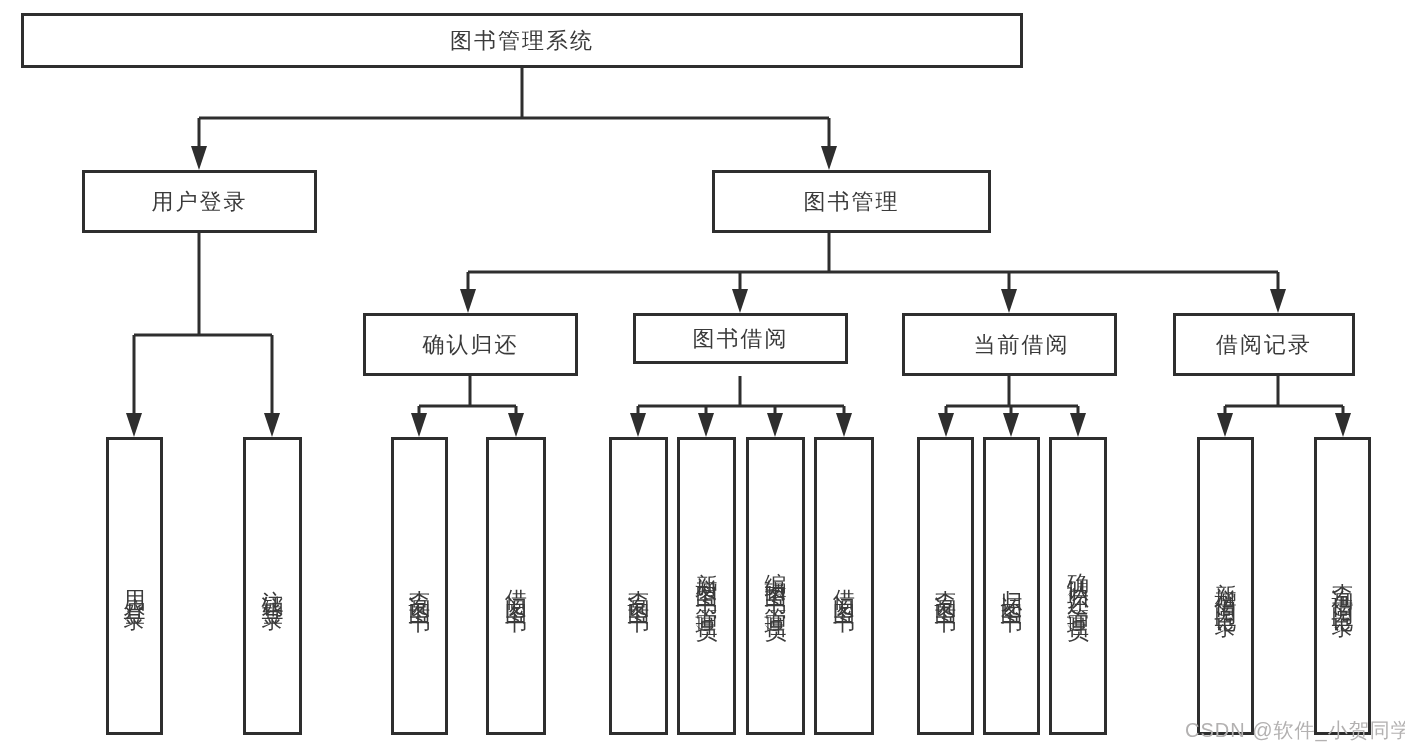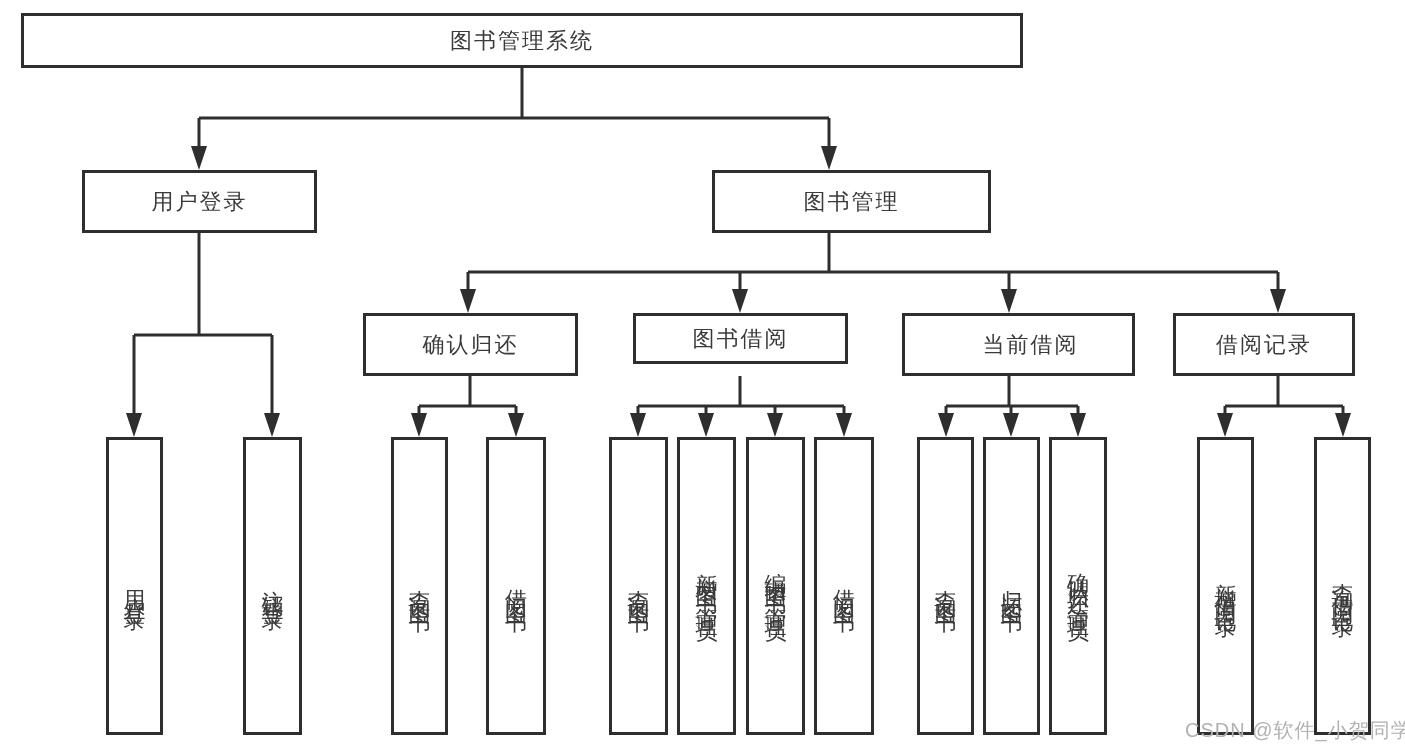--- a/index.html
+++ b/index.html
@@ -117,21 +117,21 @@
     </g>
   </svg>
 
   <div class="node" style="left:21px; top:13px; width:1002px; height:55px;">图书管理系统</div>
 
   <div class="node" style="left:82px; top:170px; width:235px; height:63px;">用户登录</div>
   <div class="node" style="left:712px; top:170px; width:279px; height:63px;">图书管理</div>
 
   <div class="node" style="left:363px; top:313px; width:215px; height:63px;">确认归还</div>
   <div class="node" style="left:633px; top:313px; width:215px; height:51px;">图书借阅</div>
-  <div class="node" style="left:902px; top:313px; width:233px; height:63px;padding-left:24px;">当前借阅</div>
+  <div class="node" style="left:902px; top:313px; width:215px; height:63px;padding-left:24px;">当前借阅</div>
   <div class="node" style="left:1173px; top:313px; width:182px; height:63px;text-align:right;">借阅记录</div>
 
   <div class="node vertical" style="left:106px; top:437px; width:57px; height:298px;">用户登录</div>
   <div class="node vertical" style="left:243px; top:437px; width:59px; height:298px;">注销登录</div>
 
   <div class="node vertical" style="left:391px; top:437px; width:57px; height:298px;">查询图书</div>
   <div class="node vertical" style="left:486px; top:437px; width:60px; height:298px;">借阅图书</div>
 
   <div class="node vertical" style="left:609px; top:437px; width:59px; height:298px;">查询图书</div>
   <div class="node vertical" style="left:677px; top:437px; width:59px; height:298px;">新增图书（管理员）</div>

